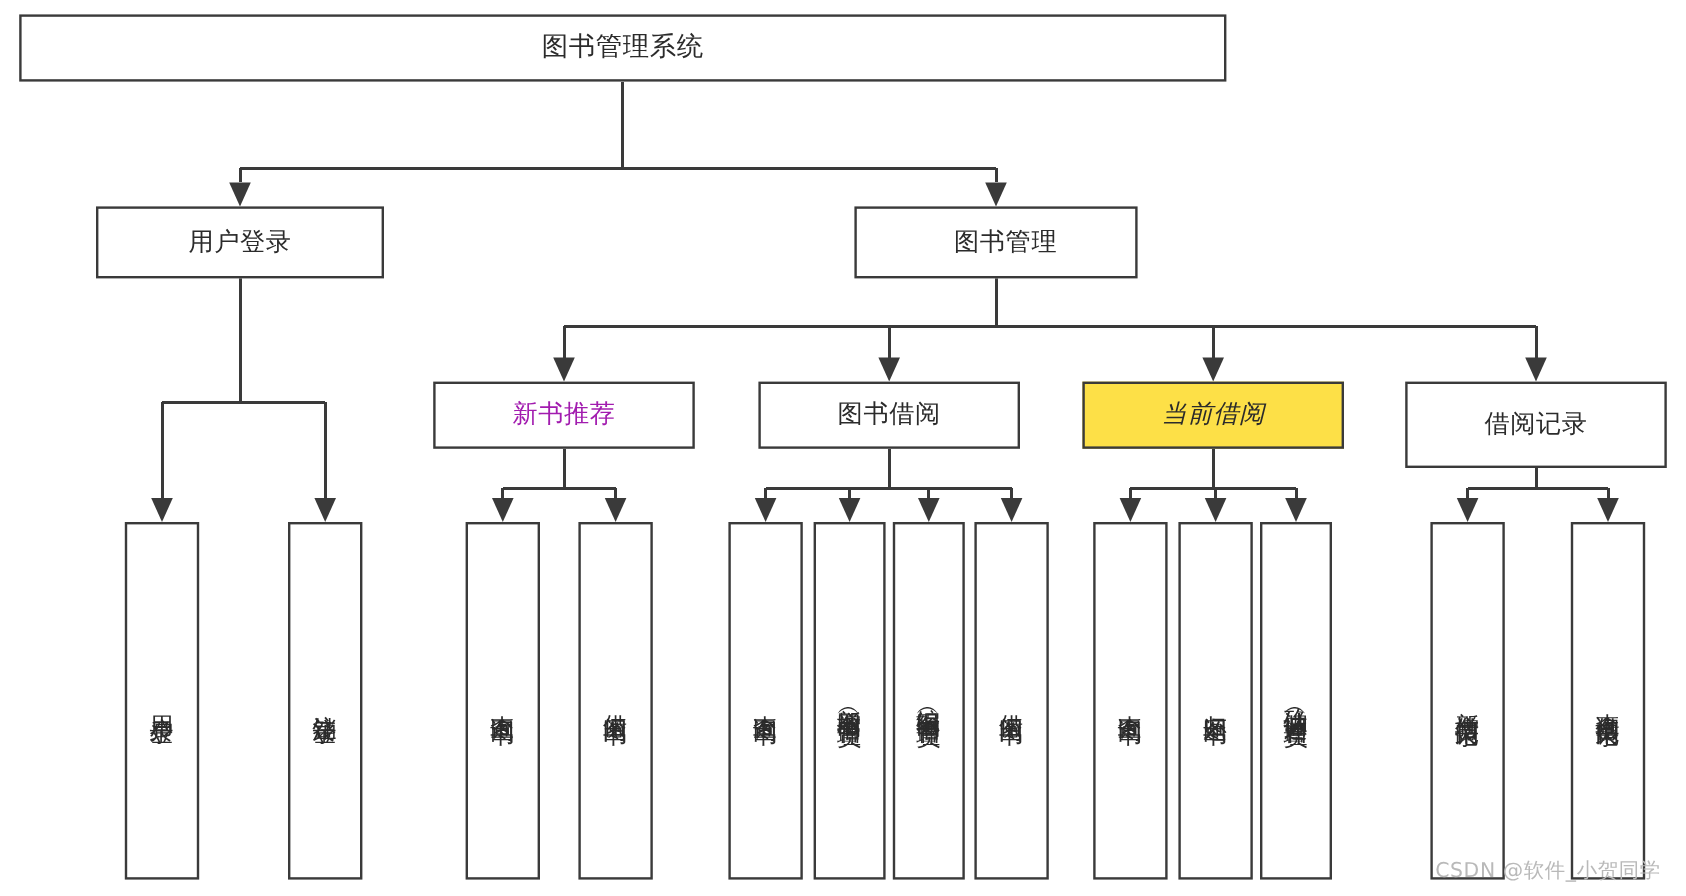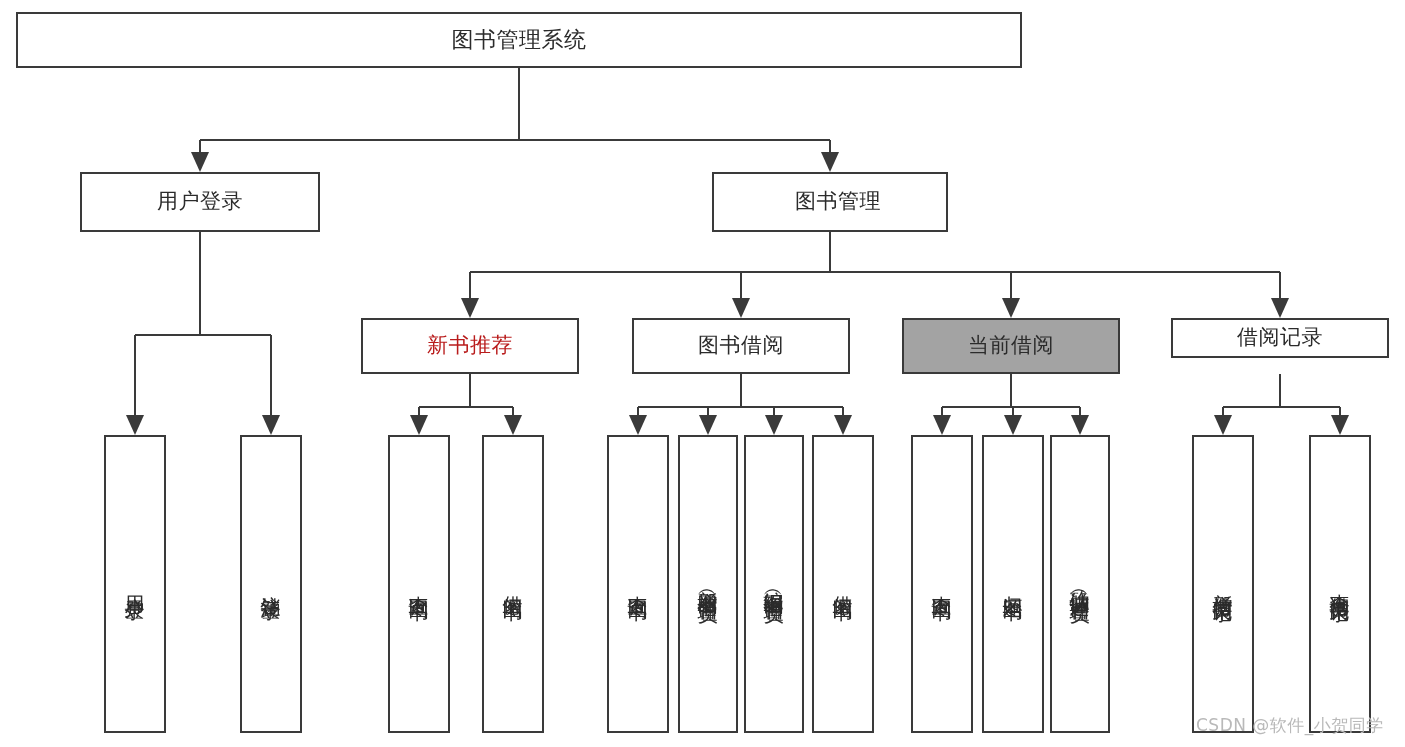--- a/index.html
+++ b/index.html
@@ -124,29 +124,29 @@
       <div class="node-box node-root" style="left: 16px; top: 12px; width: 1006px; height: 56px; border-color: rgb(58, 58, 58); background: rgb(255, 255, 255);">
         <span class="node-label-h" style="color: rgb(43, 43, 43);">图书管理系统</span>
       </div>
       <div class="node-box" style="left: 80px; top: 172px; width: 240px; height: 60px; border-color: rgb(58, 58, 58); background: rgb(255, 255, 255);">
         <span class="node-label-h" style="color: rgb(43, 43, 43);">用户登录</span>
       </div>
       <div class="node-box" style="left: 712px; top: 172px; width: 236px; height: 60px; border-color: rgb(58, 58, 58); background: rgb(255, 255, 255);">
         <span class="node-label-h" style="color: rgb(43, 43, 43); margin-left: 16px;">图书管理</span>
       </div>
       <div class="node-box" style="left: 361px; top: 318px; width: 218px; height: 56px; border-color: rgb(58, 58, 58); background: rgb(255, 255, 255);">
-        <span class="node-label-h" style="color: #b91c1c;">新书推荐</span>
+        <span class="node-label-h" style="color: #a21caf;">新书推荐</span>
       </div>
       <div class="node-box" style="left: 632px; top: 318px; width: 218px; height: 56px; border-color: rgb(58, 58, 58); background: rgb(255, 255, 255); text-align: right;">
         <span class="node-label-h" style="color: rgb(43, 43, 43);">图书借阅</span>
       </div>
-      <div class="node-box" style="left: 902px; top: 318px; width: 218px; height: 56px; border-color: rgb(58, 58, 58); background: #a3a3a3;">
+      <div class="node-box" style="left: 902px; top: 318px; width: 218px; height: 56px; border-color: rgb(58, 58, 58); background: #fde047; font-style: italic;">
         <span class="node-label-h" style="color: rgb(43, 43, 43);">当前借阅</span>
       </div>
-      <div class="node-box" style="left: 1171px; top: 318px; width: 218px; height: 40px; border-color: rgb(58, 58, 58); background: rgb(255, 255, 255);">
+      <div class="node-box" style="left: 1171px; top: 318px; width: 218px; height: 72px; border-color: rgb(58, 58, 58); background: rgb(255, 255, 255);">
         <span class="node-label-h" style="color: rgb(43, 43, 43);">借阅记录</span>
       </div>
       <div class="node-box" style="left: 104px; top: 435px; width: 62px; height: 298px; border-color: rgb(58, 58, 58); background: rgb(255, 255, 255);">
         <span class="node-label-v" style="color: rgb(43, 43, 43);">用户登录</span>
       </div>
       <div class="node-box" style="left: 240px; top: 435px; width: 62px; height: 298px; border-color: rgb(58, 58, 58); background: rgb(255, 255, 255);">
         <span class="node-label-v" style="color: rgb(43, 43, 43);">注销登录</span>
       </div>
       <div class="node-box" style="left: 388px; top: 435px; width: 62px; height: 298px; border-color: rgb(58, 58, 58); background: rgb(255, 255, 255);">
         <span class="node-label-v" style="color: rgb(43, 43, 43);">查询图书</span>

